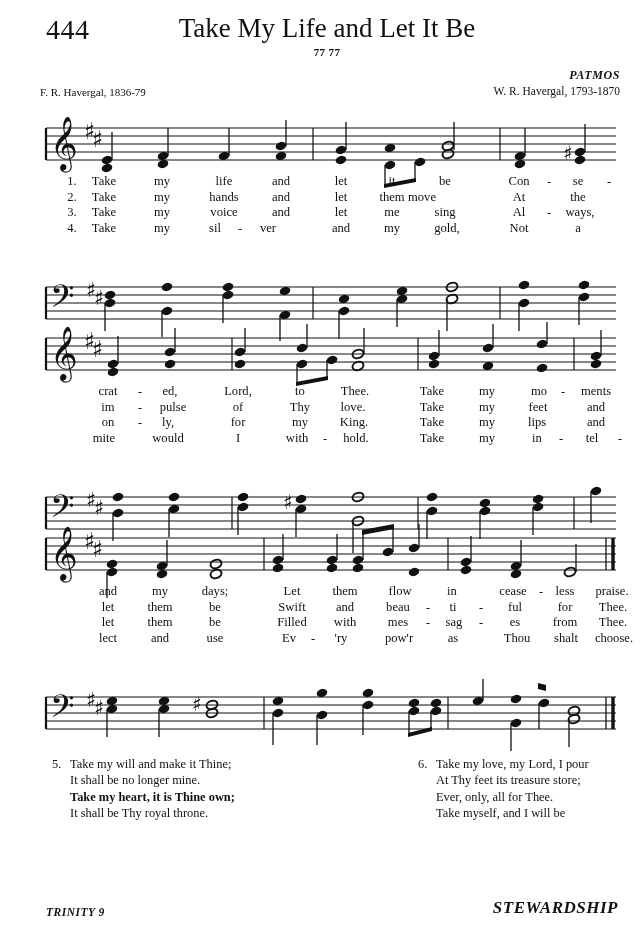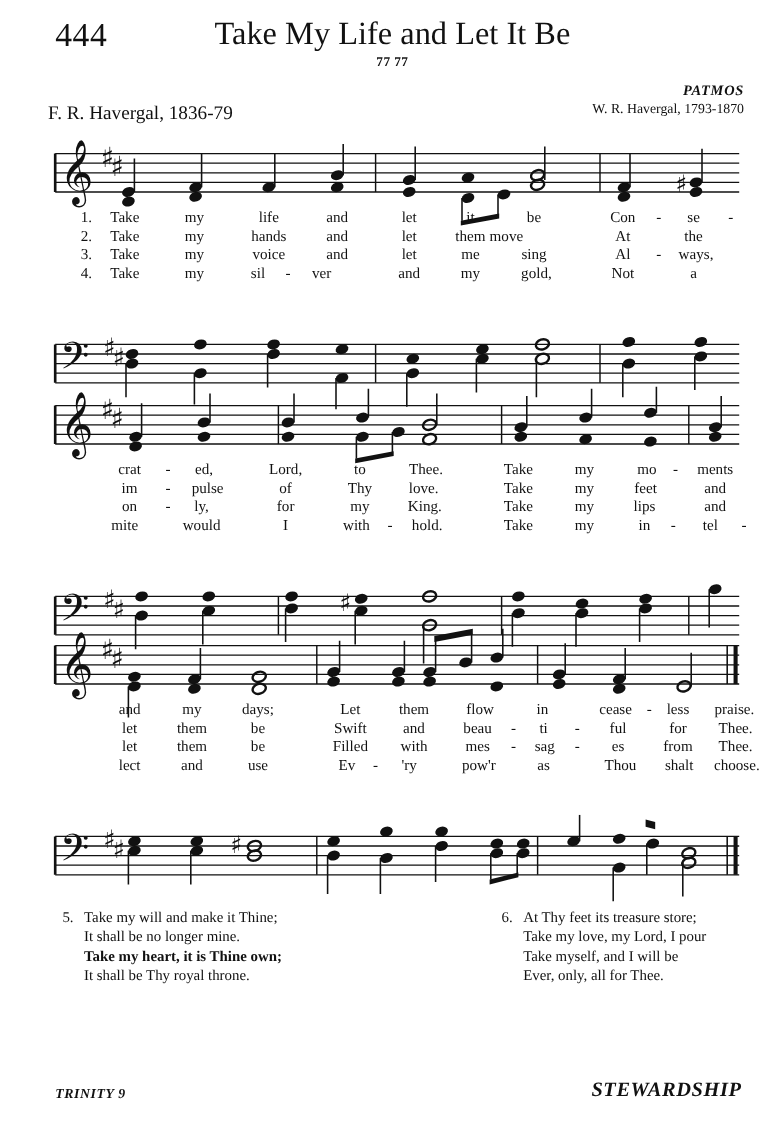--- a/index.html
+++ b/index.html
@@ -43,21 +43,21 @@
     text-align: center;
     font-size: 11px;
     font-weight: bold;
     letter-spacing: 0.4px;
     padding-left: 14px;
   }
   #author-credit {
     position: absolute;
     left: 40px;
     top: 86px;
-    font-size: 16px;
+    font-size: 11px;
   }
   #tune-name {
     position: absolute;
     right: 20px;
     top: 68px;
     font-size: 12px;
     font-style: italic;
     font-weight: bold;
     letter-spacing: 0.6px;
   }
@@ -643,21 +643,21 @@
     <div class="ev-lines">
       <div class="ev-line">Take my will and make it Thine;</div>
       <div class="ev-line">It shall be no longer mine.</div>
       <div class="ev-line bold">Take my heart, it is Thine own;</div>
       <div class="ev-line">It shall be Thy royal throne.</div>
     </div>
   </div>
 <div class="extra-verse" id="extra-verse-6" style="left:418px; top:756px;">
     <div class="ev-num">6.</div>
     <div class="ev-lines">
+      <div class="ev-line">Take my love, my Lord, I pour</div>
       <div class="ev-line">At Thy feet its treasure store;</div>
-      <div class="ev-line">Take my love, my Lord, I pour</div>
+      <div class="ev-line">Ever, only, all for Thee.</div>
       <div class="ev-line">Take myself, and I will be</div>
-      <div class="ev-line">Ever, only, all for Thee.</div>
     </div>
   </div>
 
 <div id="footer-left">TRINITY 9</div>
 <div id="footer-right">STEWARDSHIP</div>
 
 </body></html>

